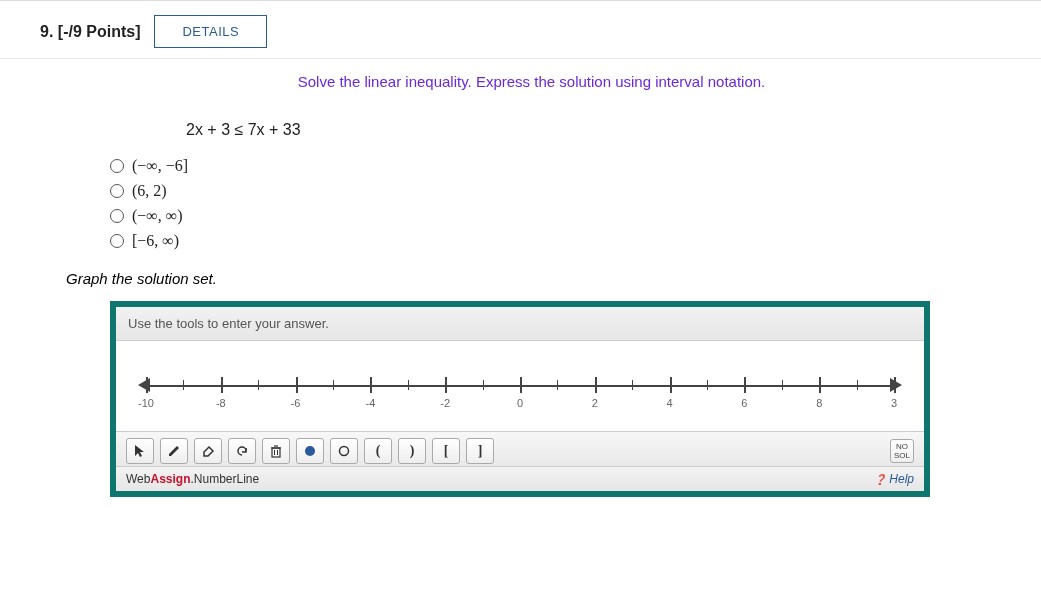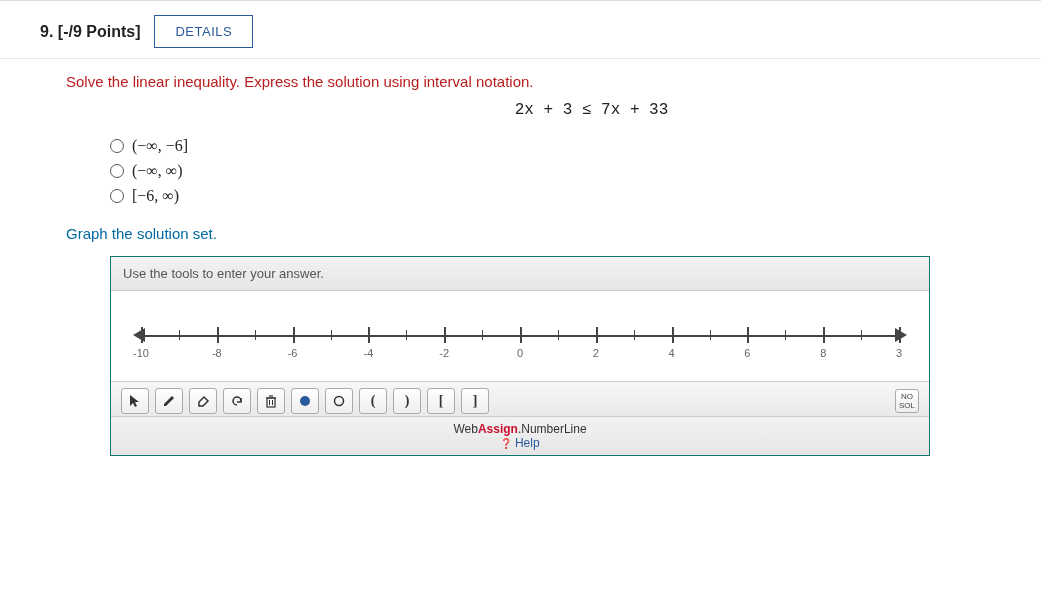--- a/index.html
+++ b/index.html
@@ -22,39 +22,39 @@
     align-items: center;
     gap: 8px;
     padding: 14px 18px 10px 40px;
     border-bottom: 1px solid #e8e8e8;
   }
   .q-num { font-size: 16px; font-weight: bold; color: #222; margin-right: 6px; }
   .btn-outline {
     border: 1px solid #2a5a9b;
     color: #2a5a9b;
     background: #fff;
-    padding: 8px 20px;
+    padding: 8px 27px;
     font-size: 13px;
     letter-spacing: 0.5px;
     cursor: pointer;
   }
   .q-body { padding: 14px 44px 10px 66px; }
-  .prompt { font-size: 15px; color: #b91c1c; margin-bottom: 11px; }
-  .equation { font-family: Liberation Mono, monospace; font-size: 16px; margin: 0 0 18px 120px; color: #222; text-align: center; }
+  .prompt { font-size: 15px; color: #6d28d9; margin-bottom: 31px; text-align: center; }
+  .equation { font-family: Liberation Sans, sans-serif; font-size: 16px; margin: 0 0 18px 120px; color: #222; }
   .choices { margin: 0 0 20px 44px; }
   .choice { display: flex; align-items: center; gap: 8px; margin: 7px 0; font-family: 'Times New Roman', serif; font-size: 16px; color: #222; }
   .radio {
     width: 14px; height: 14px; border: 1.5px solid #555; border-radius: 50%;
     display: inline-block; flex-shrink: 0;
   }
-  .sub-prompt { font-size: 15px; color: #0369a1; margin: 6px 0 14px 0; }
+  .sub-prompt { font-size: 15px; color: #000000; margin: 6px 0 14px 0; font-style: italic; }
   .tool-panel {
     margin: 0 4px 0 44px;
     width: 820px;
-    border: 1px solid #0f766e;
+    border: 6px solid #0f766e;
     background: #fff;
   }
   .tool-header {
     background: linear-gradient(#f2f2f2,#e6e6e6);
     border-bottom: 1px solid #ccc;
     padding: 9px 12px;
     font-size: 13px;
     color: #555;
   }
   .numberline-area {
@@ -122,25 +122,24 @@
     background: linear-gradient(#fff,#eee);
     font-size: 8px; line-height: 9px; text-align: center;
     padding: 2px 3px; color: #444; cursor: pointer;
   }
   .tool-footer {
     background: linear-gradient(#f2f2f2,#e6e6e6);
     border-top: 1px solid #ccc;
     padding: 5px 10px;
     display: flex; justify-content: space-between; align-items: center;
     font-size: 12px;
-    flex-direction: column;
   }
   .brand { color: #333; }
   .brand b { color: #c8102e; }
-  .help { color: #2a5a9b; cursor: pointer; font-size: 12px; }
+  .help { color: #2a5a9b; cursor: pointer; font-size: 12px; font-style: italic; }
   .help::before { content: "❓"; font-size: 10px; margin-right: 2px; }
 </style>
 </head>
 <body>
 
 <div class="page">
 
   <div class="q-header">
     <span class="q-num">
       <span>9.</span>
@@ -150,20 +149,24 @@
   </div>
 
   <div class="q-body">
     <div class="prompt">Solve the linear inequality. Express the solution using interval notation.</div>
     <div class="equation">2x + 3 ≤ 7x + 33</div>
 
     <div class="choices">
       <label class="choice">
         <span class="radio"></span>
         <span>(−∞, −6]</span>
+      </label>
+      <label class="choice">
+        <span class="radio"></span>
+        <span>(6, 2)</span>
       </label>
       <label class="choice">
         <span class="radio"></span>
         <span>(−∞, ∞)</span>
       </label>
       <label class="choice">
         <span class="radio"></span>
         <span>[−6, ∞)</span>
       </label>
     </div>

